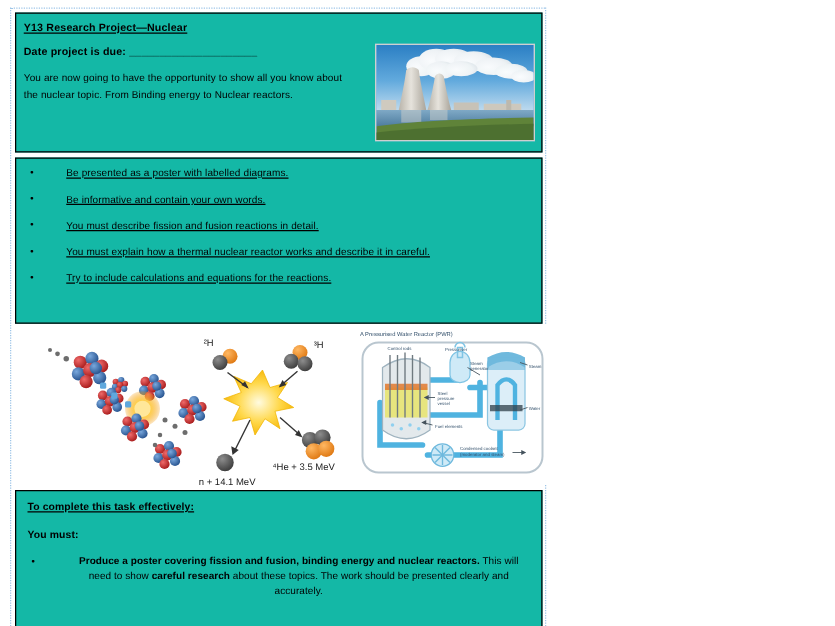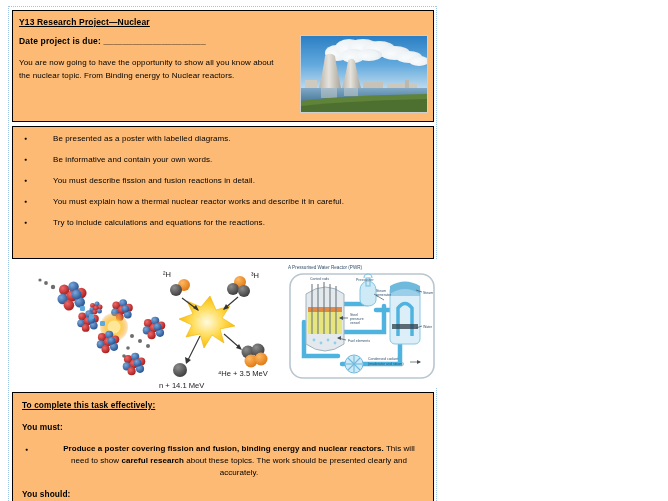--- a/index.html
+++ b/index.html
@@ -51,21 +51,21 @@
     width: 428px;
     height: 0;
     border-top: 1px dotted #9ec5e8;
   }
 
   
   .box {
     position: absolute;
     border: 1px solid #000000;
     box-sizing: border-box;
-    background: #fdba74;
+    background: #14b8a6;
   }
 
   
   #intro-box {
     left: 12px;
     top: 10px;
     width: 422px;
     height: 112px;
   }
   .intro-inner {
@@ -120,20 +120,21 @@
     font-size: 8.3px;
     font-weight: bold;
     letter-spacing: 0.1px;
     margin: 0 0 9px 0;
     line-height: 11px;
   }
   ul.bullets {
     list-style: none;
     margin: 0;
     padding: 0;
+    text-decoration: underline;
   }
   ul.bullets li {
     position: relative;
     font-size: 8px;
     line-height: 11px;
     letter-spacing: 0.1px;
     padding-left: 32px;
     margin-bottom: 10px;
   }
   ul.bullets li:before {
@@ -544,17 +545,16 @@
     </div>
   </div>
 
   <div class="box" id="task-box">
     <div class="task-inner">
       <div class="task-head">To complete this task effectively:</div>
       <div class="you-must">You must:</div>
       <ul class="task-bullets">
         <li><span class="b">Produce a poster covering fission and fusion, binding energy and nuclear reactors.</span><span> This will need to show </span><span class="b">careful research</span><span> about these topics. The work should be presented clearly and accurately.</span></li>
       </ul>
-      <div class="you-should">You should:</div>
     </div>
   </div>
 
 </div>
 
 </body></html>

